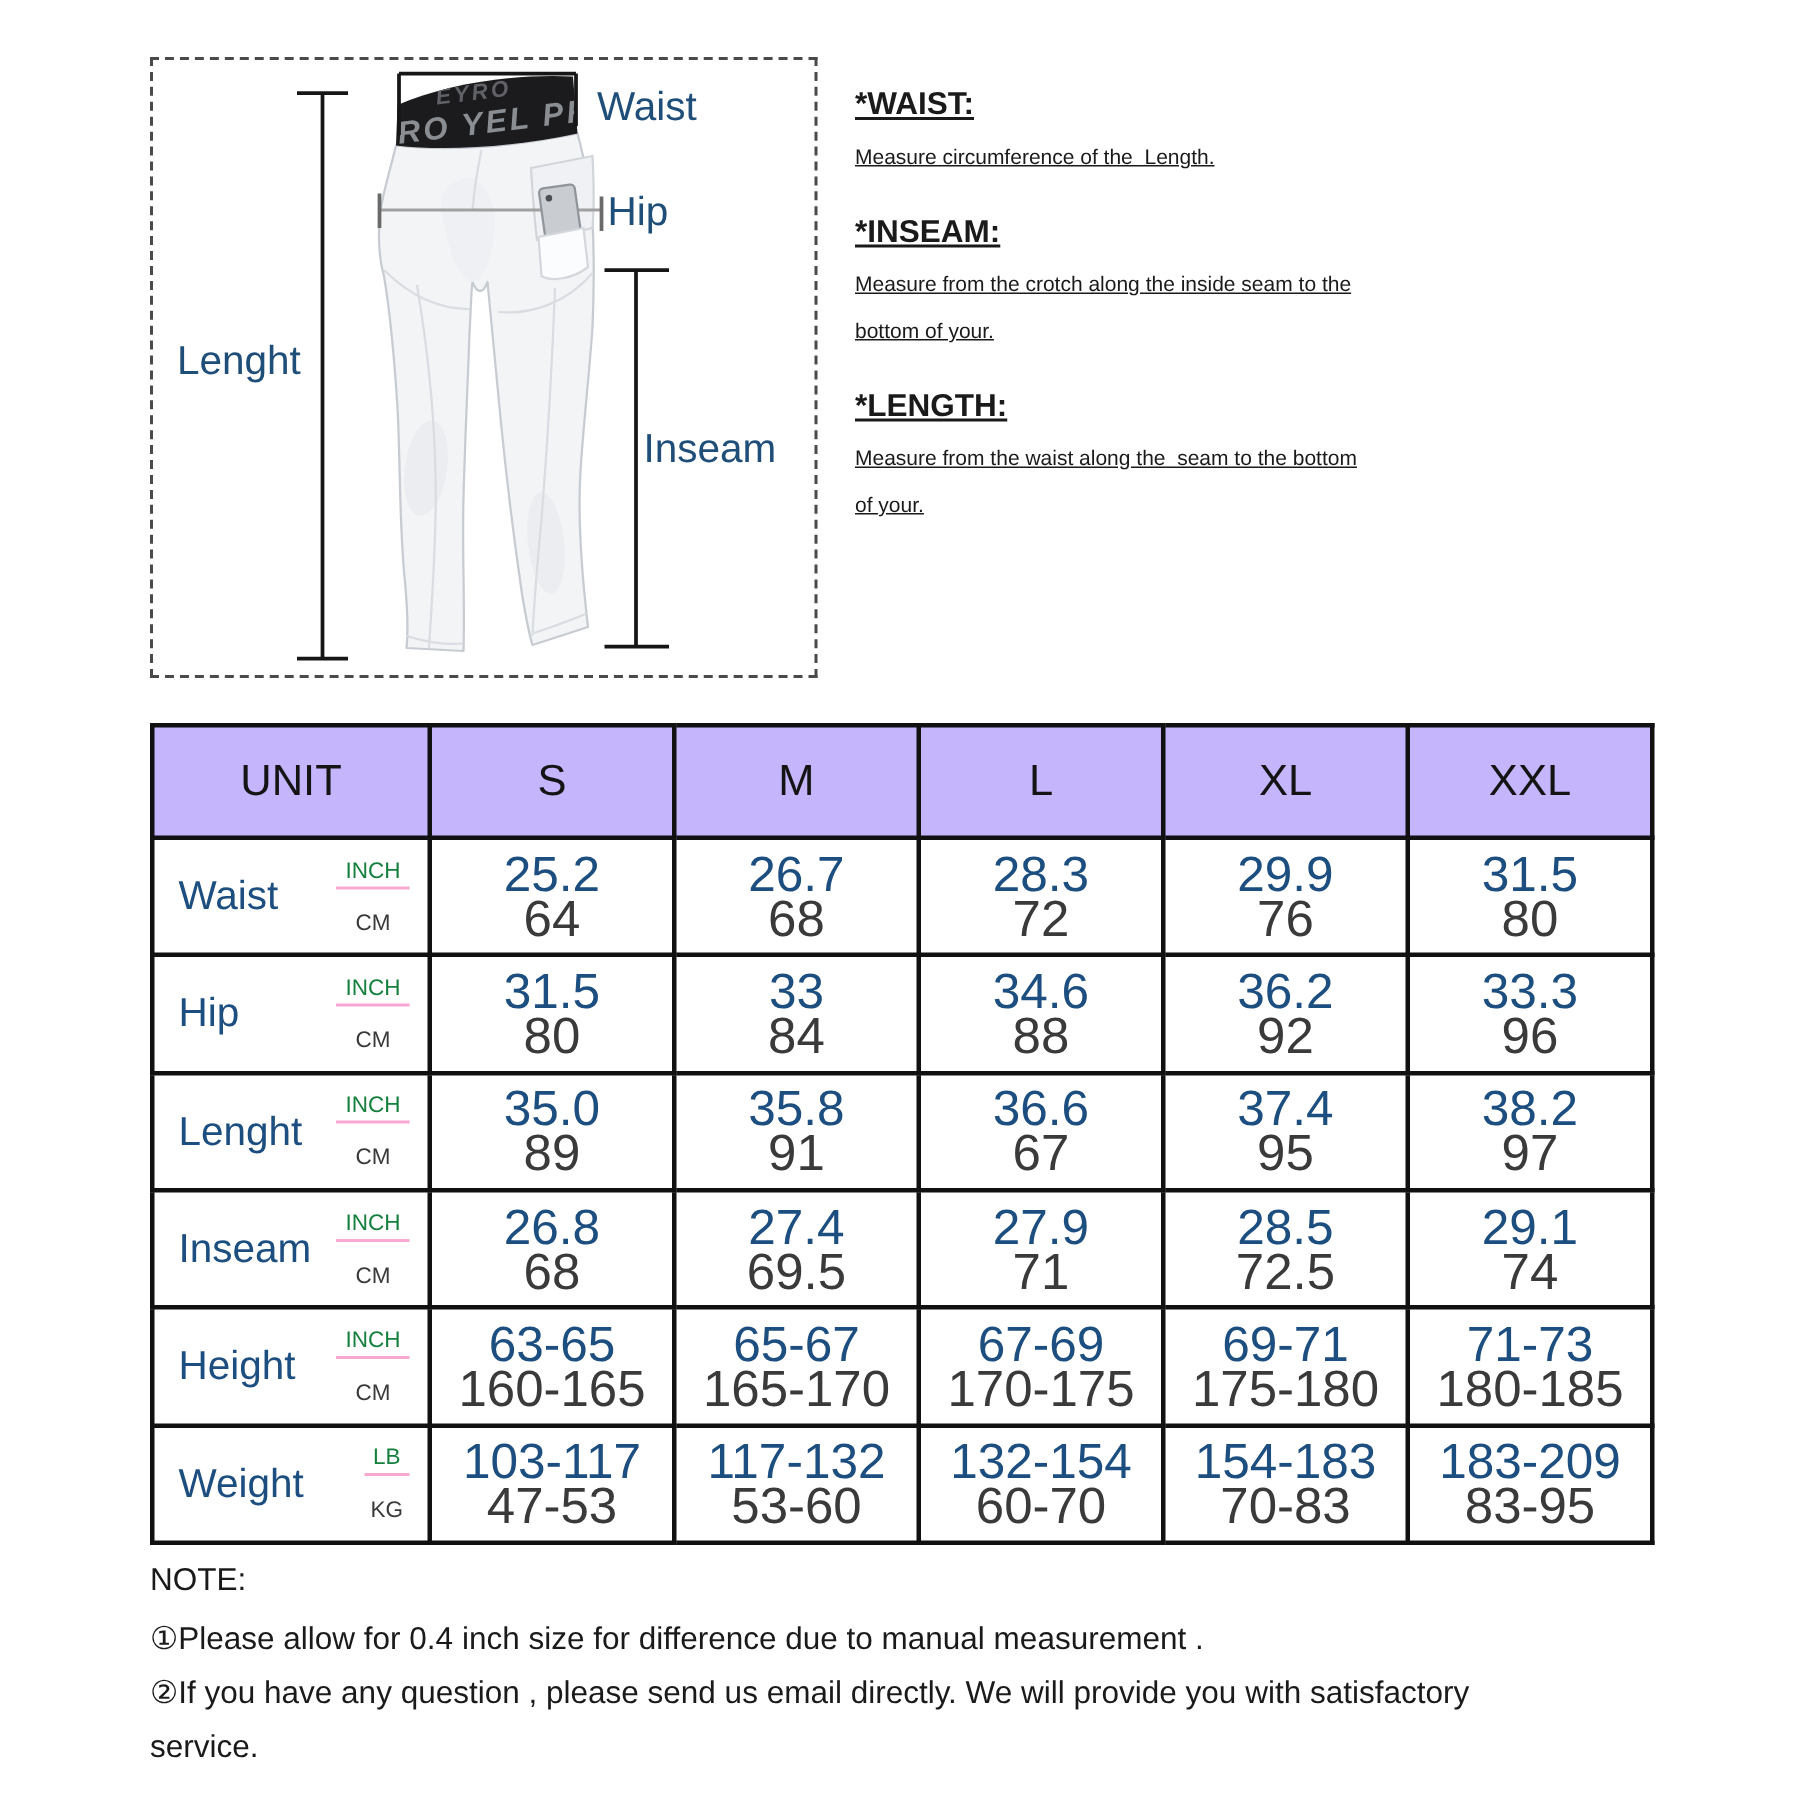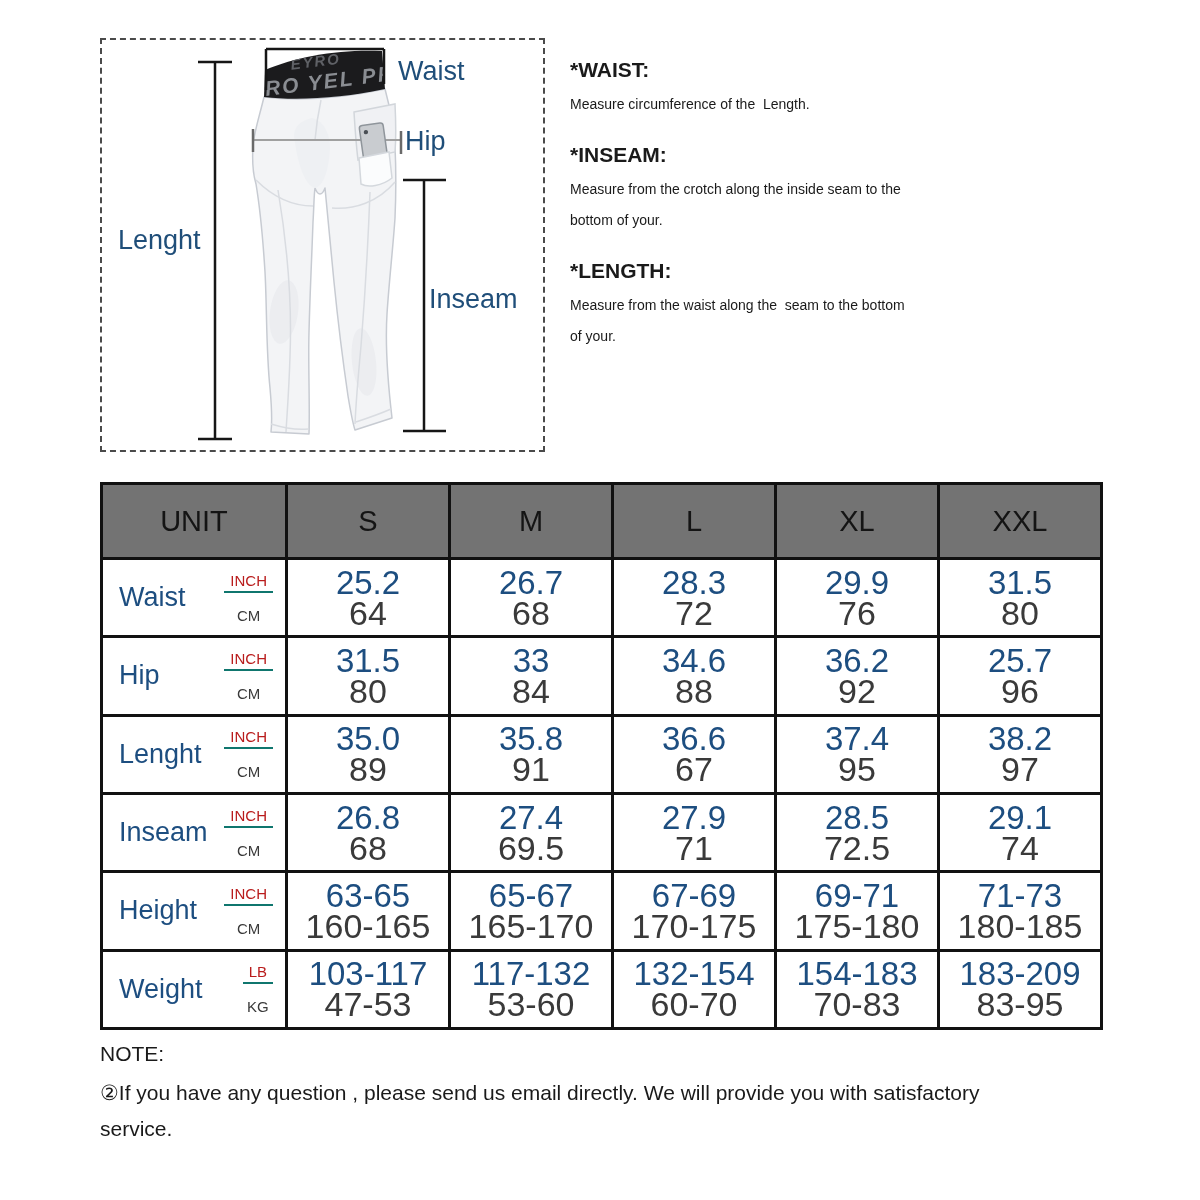--- a/index.html
+++ b/index.html
@@ -15,43 +15,43 @@
   .diagram-box svg { position:absolute; left:0; top:0; }
   .dlabel {
     position:absolute; color:#1f4e79; font-size:27px; line-height:30px; white-space:nowrap;
   }
   .lbl-waist  { left:296px; top:16px; }
   .lbl-hip    { left:303px; top:86px; }
   .lbl-lenght { left:16px;  top:185px; }
   .lbl-inseam { left:327px; top:244px; }
   .band-text  { font-style:italic; font-weight:bold; letter-spacing:2px; }
   
-  .measure-info { position:absolute; left:570px; top:58px; width:572px; }
+  .measure-info { position:absolute; left:570px; top:58px; width:572px;text-decoration:underline; }
   .mi-section { margin-bottom:23px; }
   .mi-heading { font-size:21px; font-weight:bold; margin:0 0 7px 0; }
   .mi-body { font-size:14px; line-height:31px; margin:0; white-space:pre-wrap; }
   
   .size-table {
     position:absolute; left:100px; top:482px; width:1000px; height:548px;
     border-collapse:collapse; table-layout:fixed;
   }
   .size-table th, .size-table td {
     border:3px solid #111111; padding:0; text-align:center; vertical-align:middle;
   }
   .size-table th {
-    background:#737373; color:#141414; font-size:29px; font-weight:normal; height:72px;
+    background:#c4b5fd; color:#141414; font-size:29px; font-weight:normal; height:72px;
   }
   .size-table td { height:72px; background:#ffffff; }
   .label-wrap {
     display:flex; align-items:center; justify-content:space-between;
     padding:0 12px 0 16px;
   }
   .row-label { color:#1d4e80; font-size:27px; }
   .frac { display:inline-flex; flex-direction:column; align-items:center; }
-  .frac-top { color:#b91c1c; font-size:15px; padding:0 6px 2px; border-bottom:2px solid #0f766e; }
+  .frac-top { color:#15803d; font-size:15px; padding:0 6px 2px; border-bottom:2px solid #f9a8d4; }
   .frac-bot { color:#3a3a3a; font-size:15px; padding-top:14px; }
   .v-top { color:#1d4e80; font-size:33px; line-height:31px; }
   .v-bot { color:#3a3a3a; font-size:34px; line-height:31px; }
   
   .note { position:absolute; left:100px; top:1042px; width:1060px; }
   .note-title { font-size:21px; font-weight:normal; margin:0 0 9px 0; }
   .note-item { font-size:21px; line-height:36px; margin:0; white-space:pre-wrap; }
 </style>
 </head>
 <body>
@@ -222,21 +222,21 @@
         </td>
       <td>
           <div class="v-top">34.6</div>
           <div class="v-bot">88</div>
         </td>
       <td>
           <div class="v-top">36.2</div>
           <div class="v-bot">92</div>
         </td>
       <td>
-          <div class="v-top">25.7</div>
+          <div class="v-top">33.3</div>
           <div class="v-bot">96</div>
         </td>
     </tr>
     <tr>
       <td>
           <div class="label-wrap">
         <span class="row-label">Lenght</span>
         <span class="frac">
           <span class="frac-top">INCH</span>
           <span class="frac-bot">CM</span>
@@ -355,15 +355,16 @@
       <td>
           <div class="v-top">183-209</div>
           <div class="v-bot">83-95</div>
         </td>
     </tr>
   </tbody>
 </table>
 
 <div class="note">
   <p class="note-title">NOTE:</p>
+  <p class="note-item">①Please allow for 0.4 inch size for difference due to manual measurement .</p>
   <p class="note-item">②If you have any question , please send us email directly. We will provide you with satisfactory
 service.</p>
 </div>
 
 </body></html>

